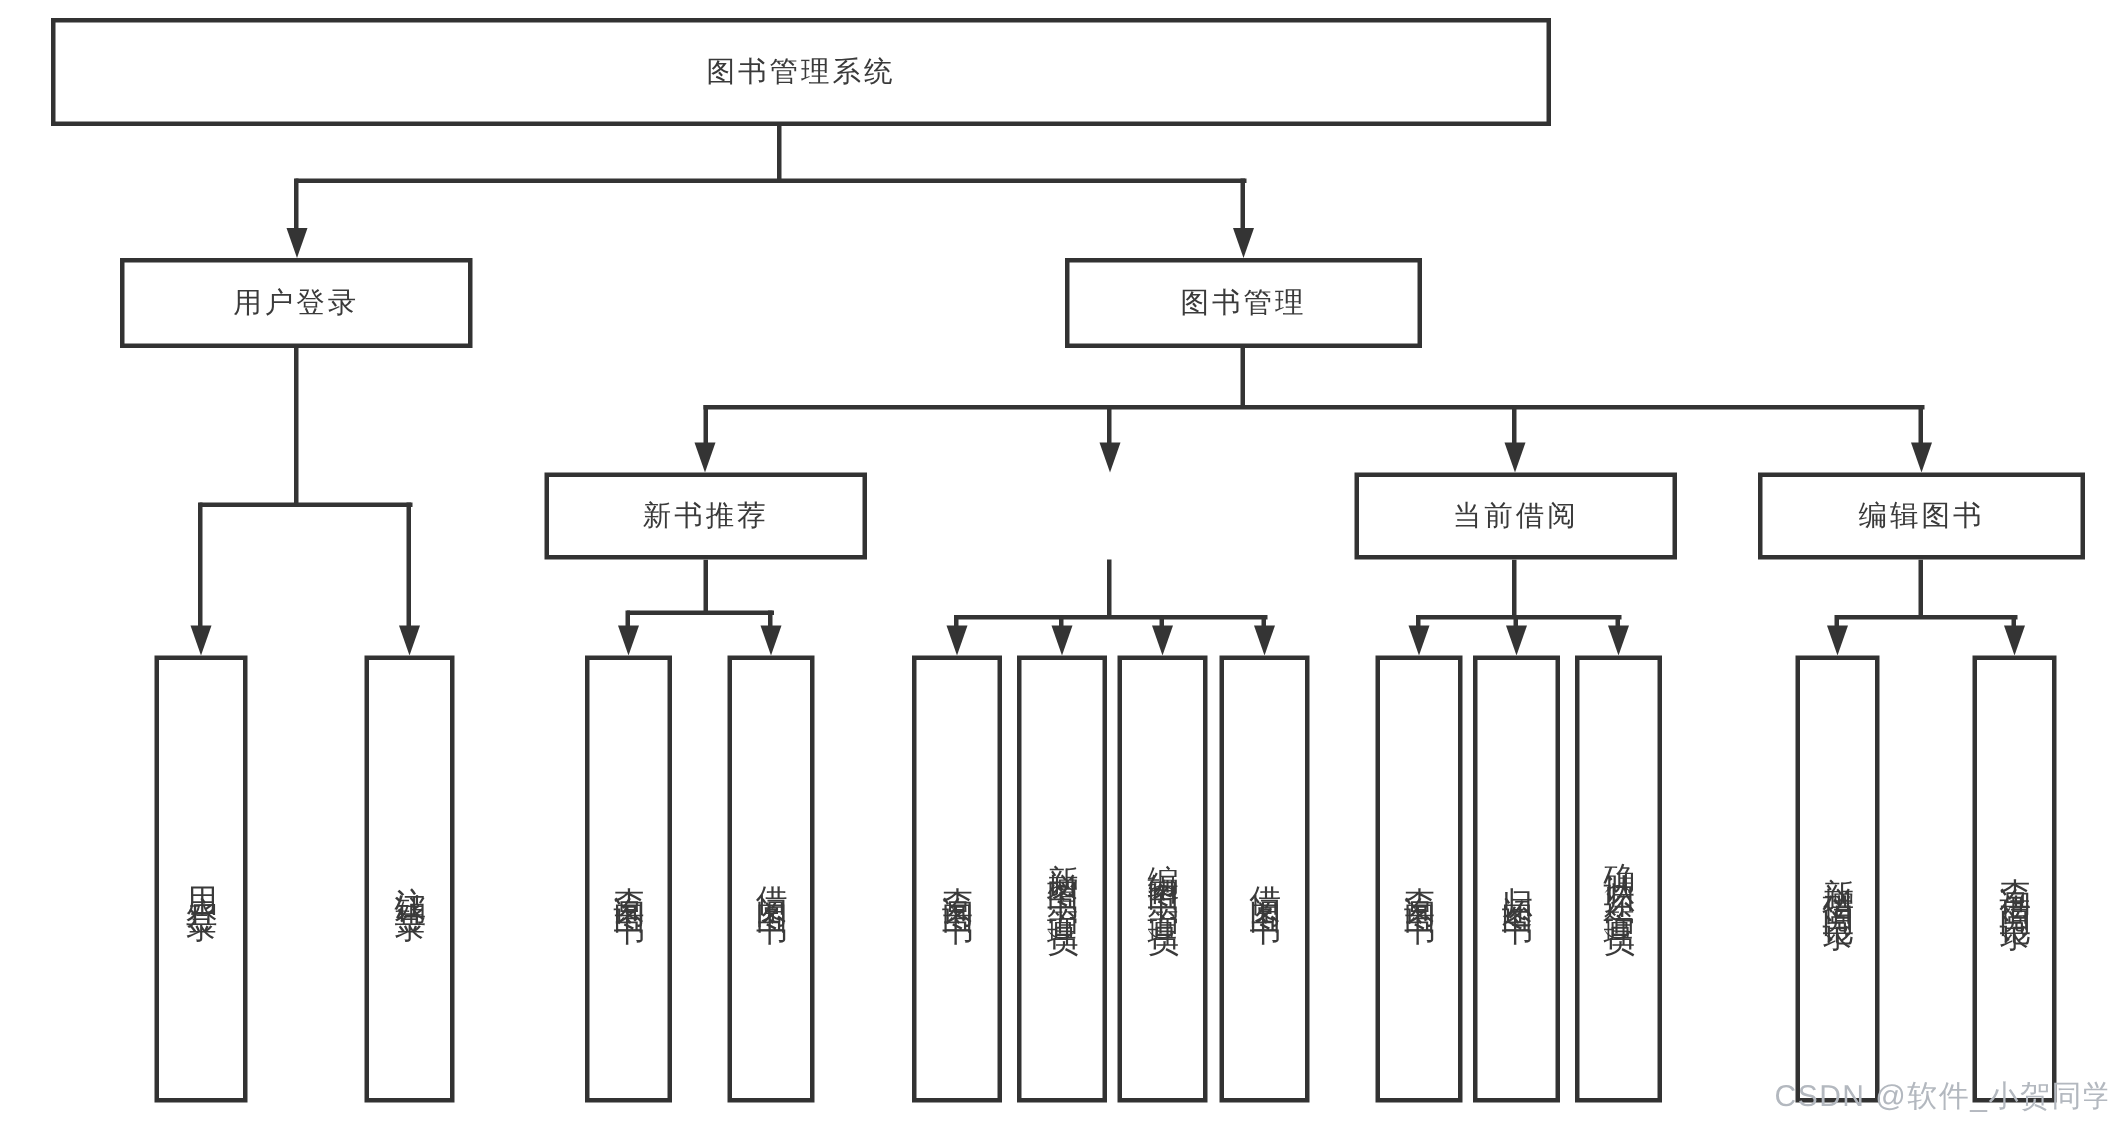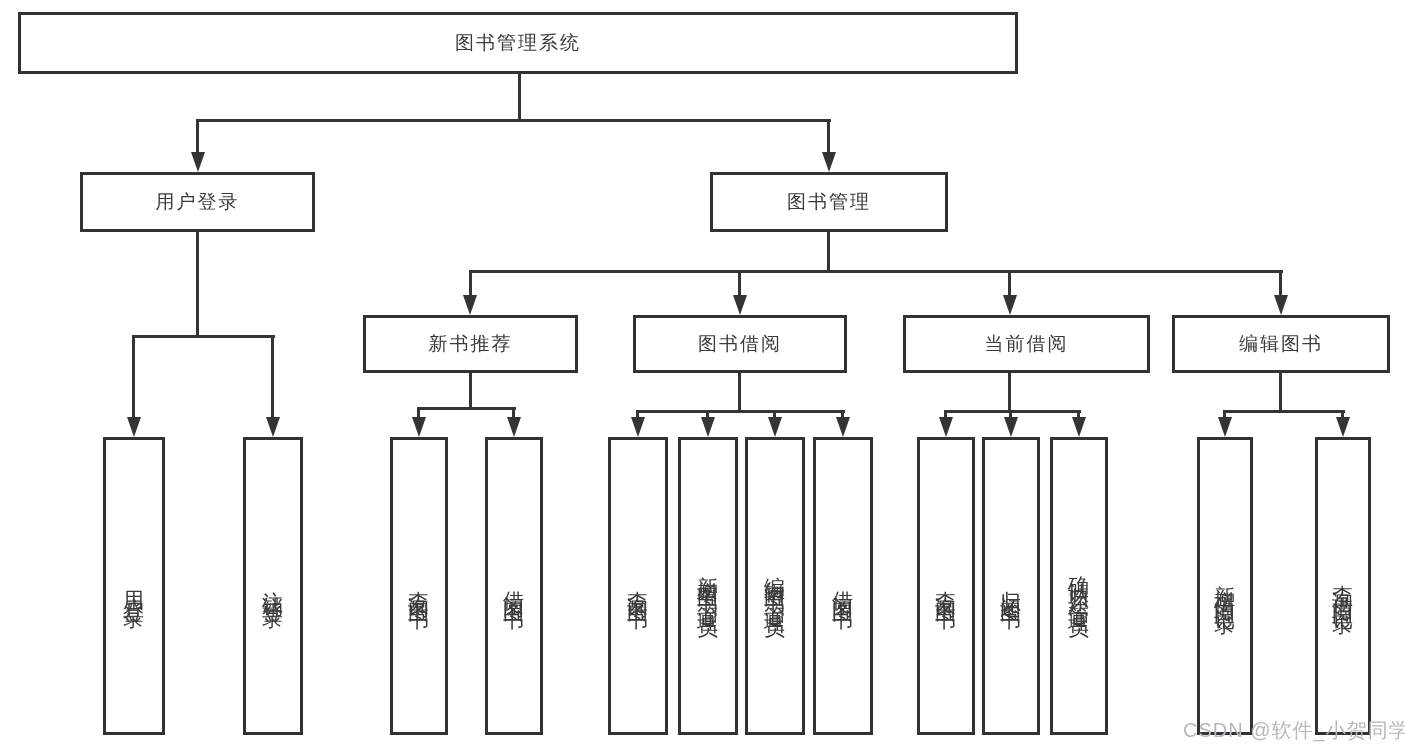--- a/index.html
+++ b/index.html
@@ -90,28 +90,27 @@
   <div class="vline" style="left:1077px;top:410px;height:9px"></div>
   <div class="arrow" style="left:1072px;top:417px"></div>
 
   <div class="vline" style="left:1279px;top:373px;height:39px"></div>
   <div class="hline" style="left:1224px;top:410px;width:121px"></div>
   <div class="vline" style="left:1223px;top:410px;height:9px"></div>
   <div class="arrow" style="left:1218px;top:417px"></div>
   <div class="vline" style="left:1341px;top:410px;height:9px"></div>
   <div class="arrow" style="left:1336px;top:417px"></div>
 
-  <div class="box" style="left:18px;top:12px;width:1000px;height:62px">图书管理系统</div>
+  <div class="box" style="left:34px;top:12px;width:1000px;height:72px">图书管理系统</div>
 
   <div class="box" style="left:80px;top:172px;width:235px;height:60px">用户登录</div>
   <div class="box" style="left:710px;top:172px;width:238px;height:60px">图书管理</div>
 
   <div class="box" style="left:363px;top:315px;width:215px;height:58px">新书推荐</div>
-  <div class="box" style="left:633px;top:315px;width:214px;height:58px">图书借阅</div>
-  <div class="box" style="left:903px;top:315px;width:247px;height:58px">当前借阅</div>
+  <div class="box" style="left:903px;top:315px;width:215px;height:58px">当前借阅</div>
   <div class="box" style="left:1172px;top:315px;width:218px;height:58px">编辑图书</div>
 
   <div class="vbox" style="left:103px;top:437px;width:62px;height:298px">
     <span>用户登录</span>
   </div>
   <div class="vbox" style="left:243px;top:437px;width:60px;height:298px">
     <span>注销登录</span>
   </div>
 
   <div class="vbox" style="left:390px;top:437px;width:58px;height:298px">

